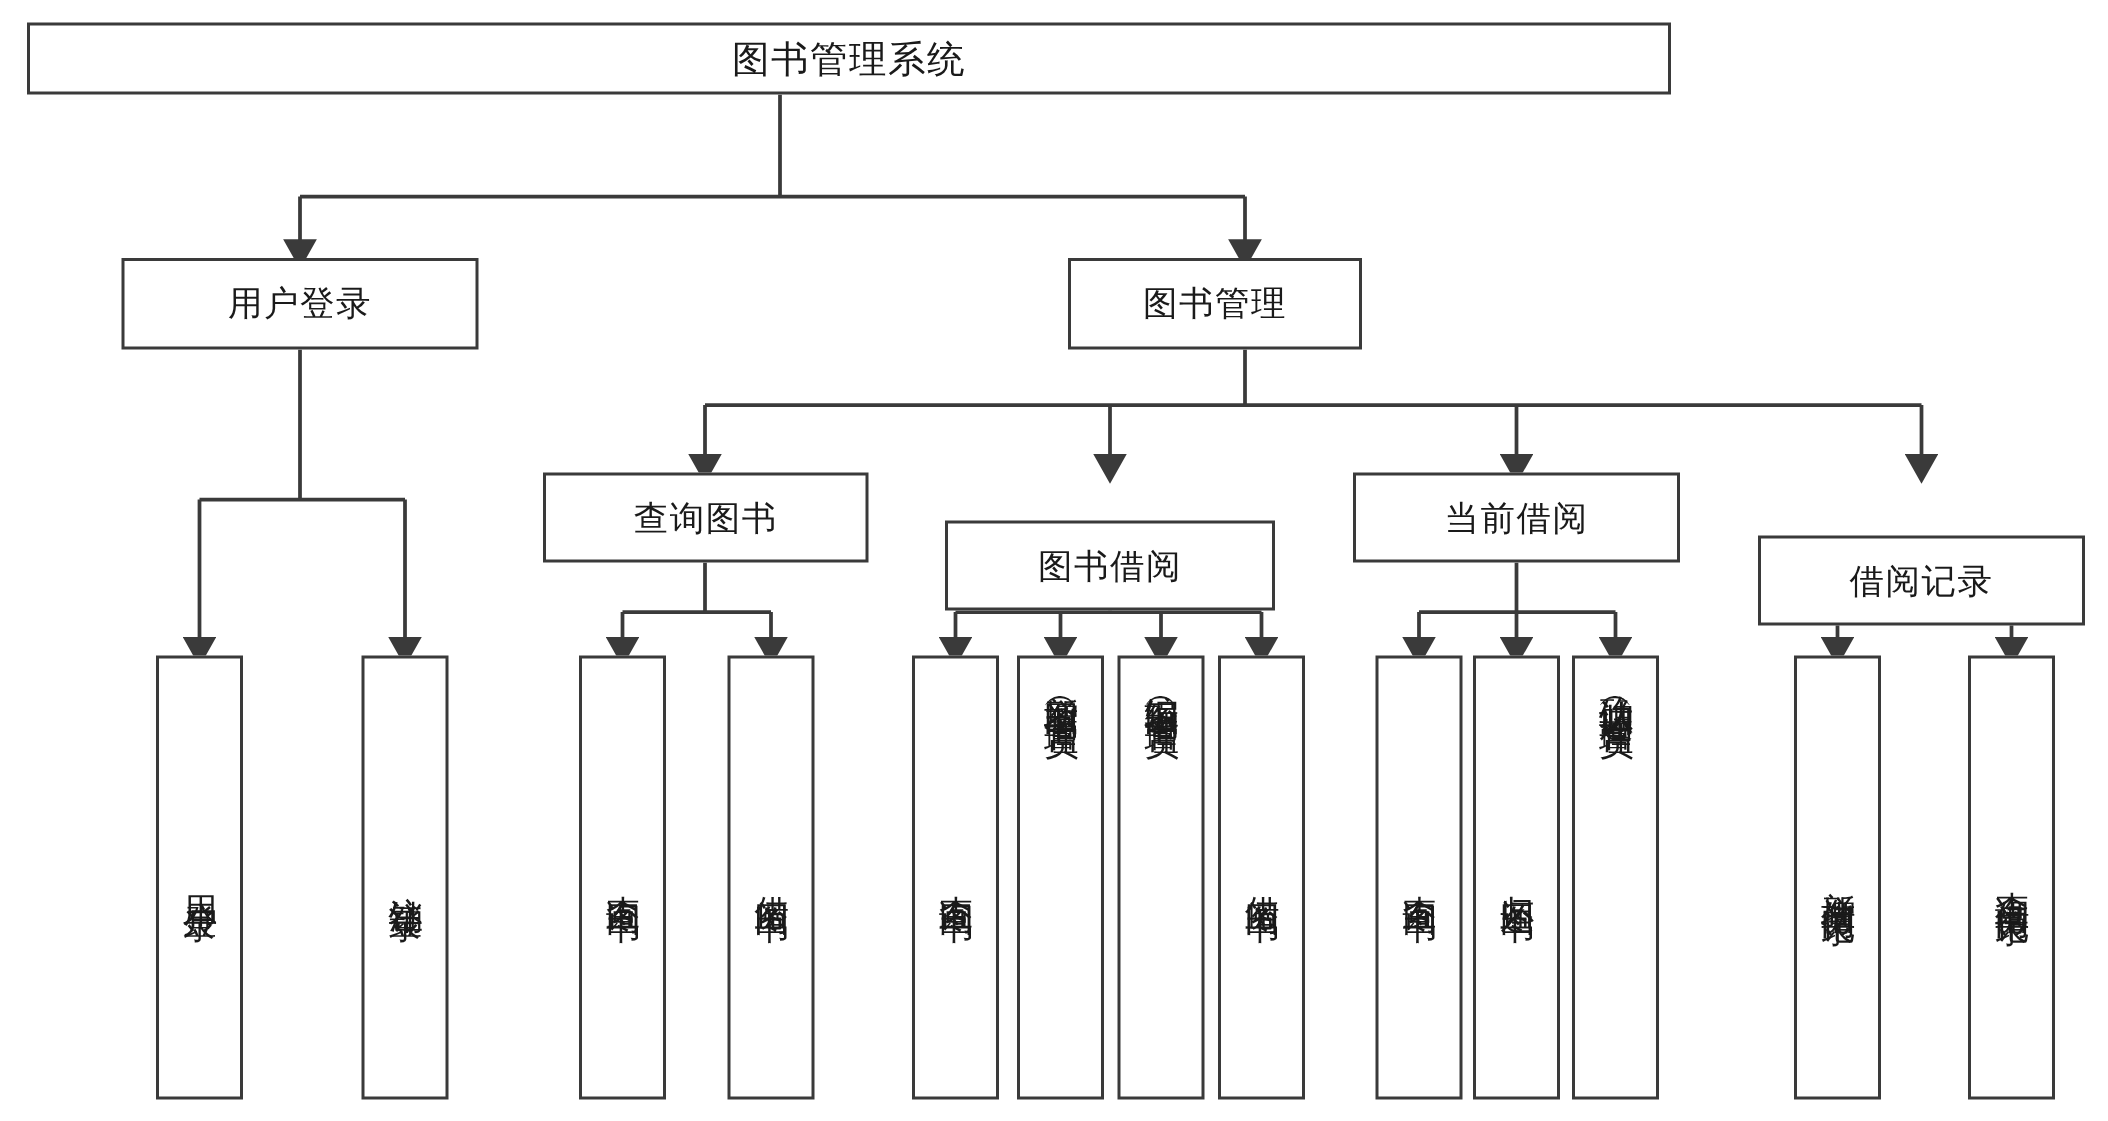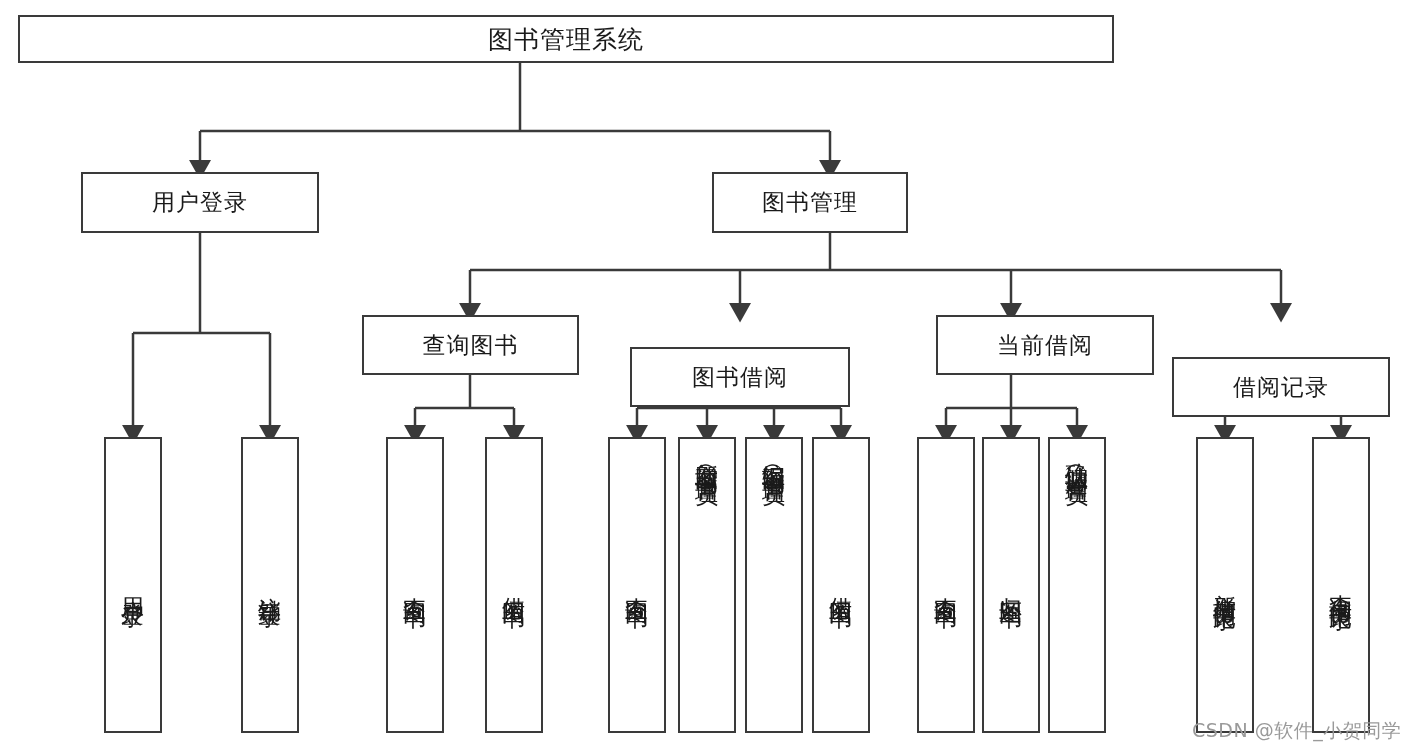--- a/index.html
+++ b/index.html
@@ -123,21 +123,21 @@
       </div>
       <div class="node horiz" style="left: 712px; top: 172px; width: 196px; height: 61px;">
         <span>图书管理</span>
       </div>
       <div class="node horiz" style="left: 362px; top: 315px; width: 217px; height: 60px;">
         <span>查询图书</span>
       </div>
       <div class="node horiz" style="left: 630px; top: 315px; width: 220px; height: 60px; margin-top: 32px;">
         <span>图书借阅</span>
       </div>
-      <div class="node horiz" style="left: 936px; top: 315px; width: 218px; height: 60px;">
+      <div class="node horiz" style="left: 902px; top: 315px; width: 218px; height: 60px;">
         <span>当前借阅</span>
       </div>
       <div class="node horiz" style="left: 1172px; top: 315px; width: 218px; height: 60px; margin-top: 42px;">
         <span>借阅记录</span>
       </div>
       <div class="node vert centered" style="left: 104px; top: 437px; width: 58px; height: 296px;">
         <span class="vtext">用户登录</span>
       </div>
       <div class="node vert centered" style="left: 241px; top: 437px; width: 58px; height: 296px;">
         <span class="vtext">注销登录</span>
@@ -170,15 +170,14 @@
         <span class="vtext">确认归还（管理员）</span>
       </div>
       <div class="node vert centered" style="left: 1196px; top: 437px; width: 58px; height: 296px;">
         <span class="vtext">新增借阅记录</span>
       </div>
       <div class="node vert centered" style="left: 1312px; top: 437px; width: 58px; height: 296px;">
         <span class="vtext">查询借阅记录</span>
       </div>
     </div>
 
-  <div class="watermark" style="left: 1192px; top: 718px;">CSDN @软件_小贺同学</div>
 
 </div>
 
 </body></html>

